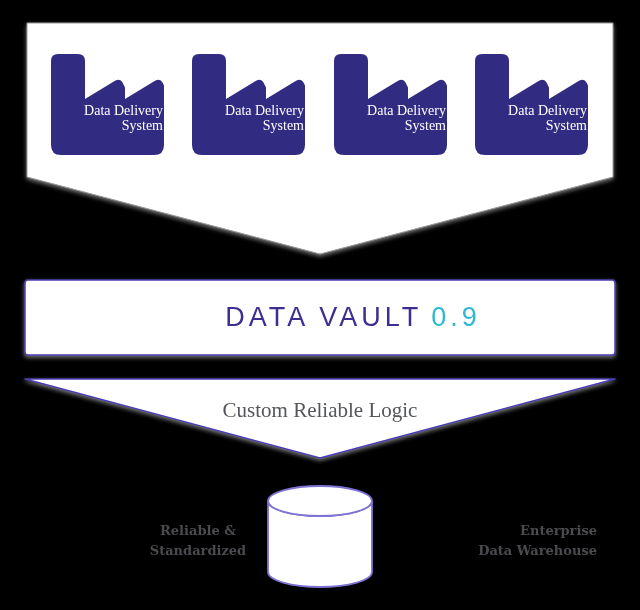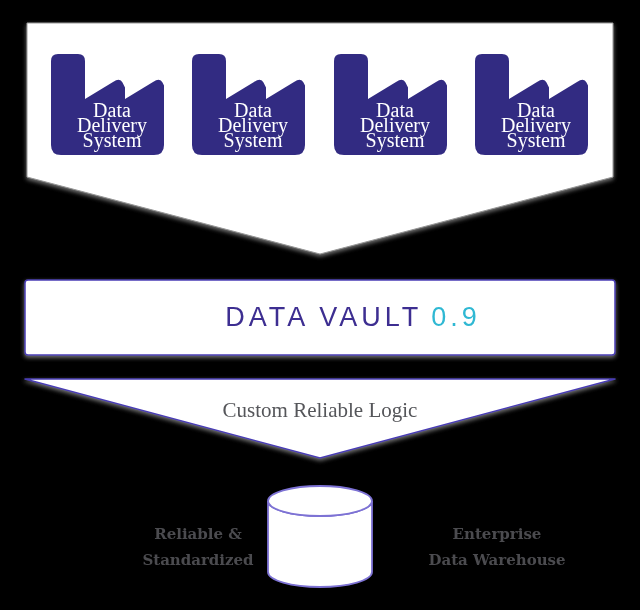--- a/index.html
+++ b/index.html
@@ -8,23 +8,23 @@
     position:relative;width:640px;height:610px;overflow:hidden;
     background:var(--background,#000);
     font-family:"Liberation Sans",sans-serif;
   }
   .layer{position:absolute;left:0;top:0;}
   
   .factory{position:absolute;top:54px;width:113px;height:101px;}
   .factory svg{position:absolute;left:0;top:0;}
   .factory .flabel{
     position:absolute;left:10px;top:49px;width:102px;
-    text-align:center;color:#ffffff;
+    text-align:right;color:#ffffff;
     font-family:"Liberation Serif",serif;
-    font-size:20px;line-height:15px;font-weight:400;
+    font-size:14px;line-height:15px;font-weight:400;
   }
   .f1{left:51px}.f2{left:192px}.f3{left:334px}.f4{left:475px}
   
   .vault-text{
     position:absolute;left:39px;top:280px;width:628px;height:75px;
     display:flex;align-items:center;justify-content:center;
     font-size:27px;font-weight:300;letter-spacing:4px;white-space:pre;
   }
   .vault-text .main{color:var(--title,#3D2E91);}
   .vault-text .ver{color:var(--accent,#2FB8D3);margin-left:9px;}
@@ -32,25 +32,25 @@
   .funnel-caption{
     position:absolute;left:25px;top:379px;width:590px;height:62px;
     display:flex;align-items:center;justify-content:center;
     font-family:"Liberation Serif",serif;
     font-size:21px;color:var(--muted-text,#55565A);
   }
   
   .caption{
     position:absolute;color:var(--caption-text,#4B4B4F);
     font-family:"DejaVu Serif","Liberation Serif",serif;
-    font-weight:700;font-size:15px;line-height:26px;
+    font-weight:700;font-size:13px;line-height:20px;
     white-space:pre-line;
   }
   .caption-left{left:118px;top:521px;width:160px;text-align:center;}
-  .caption-right{left:397px;top:521px;width:200px;text-align:center;}
+  .caption-right{left:397px;top:521px;width:200px;text-align:right;}
 </style>
 </head>
 <body style="--background: #000000; --factory: #322B82; --title: #3D2E91; --accent: #2FB8D3; --outline: #4A3DB5; --cylinder-outline: #7D72D4; --muted-text: #55565A; --caption-text: #4B4B4F; --shape-fill: #ffffff; --edge: #979797;">
 
 <div class="stage">
 
   <svg class="layer" width="640" height="610" viewBox="0 0 640 610">
     <defs>
       <filter id="softshadow" x="-10%" y="-10%" width="120%" height="130%">
         <feDropShadow dx="0" dy="2" stdDeviation="2" flood-color="#8a8a8a" flood-opacity="0.85"></feDropShadow>

